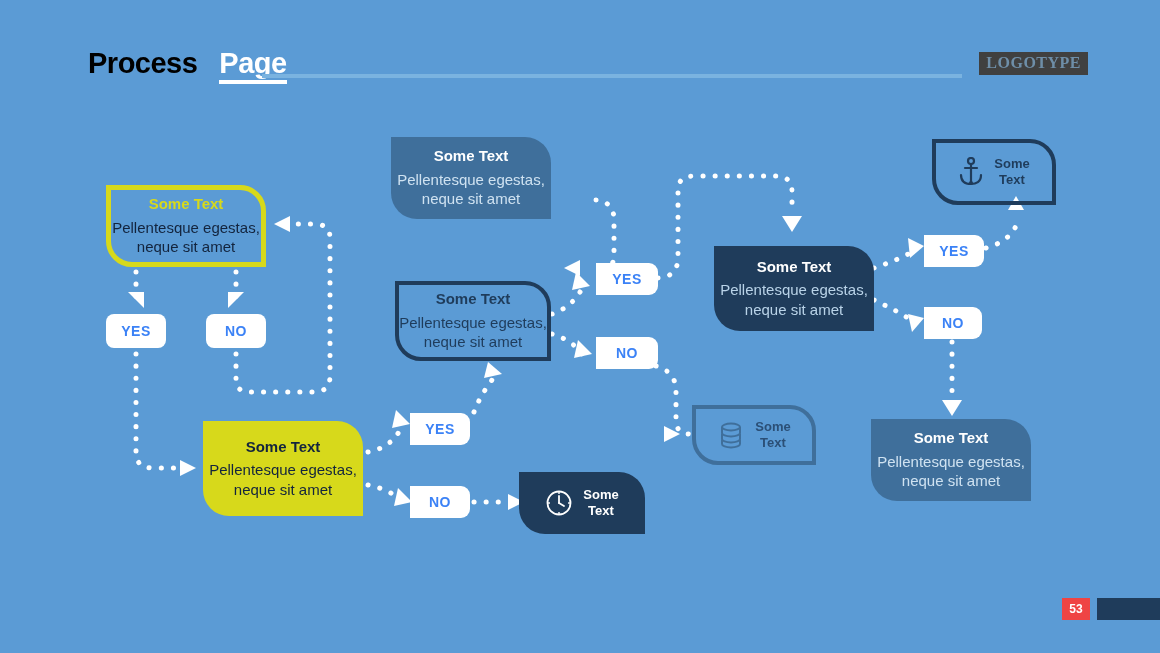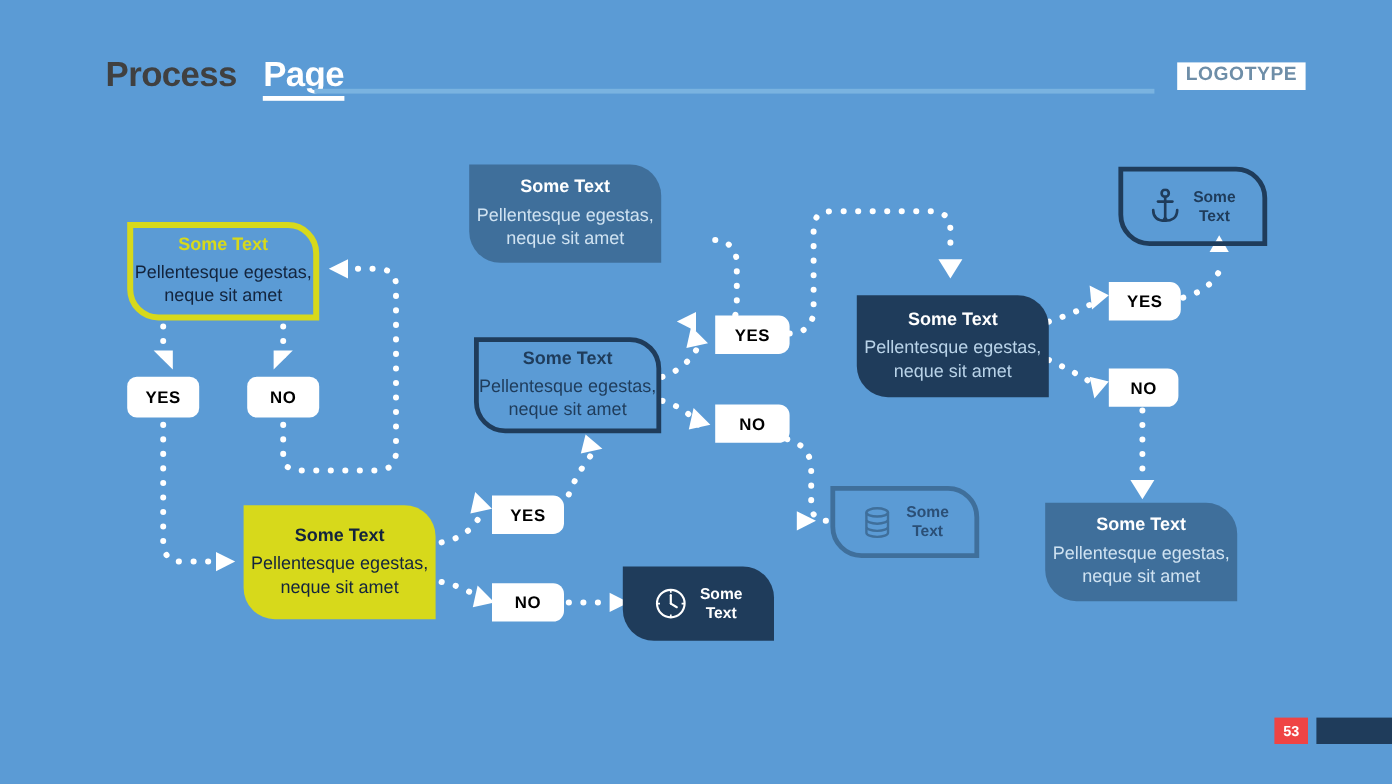--- a/index.html
+++ b/index.html
@@ -13,31 +13,31 @@
   }
   .slide{position:absolute;inset:0;width:1160px;height:653px;}
 
   
   .header{position:absolute;left:0;top:0;width:1160px;height:110px;}
   .title{
     position:absolute;left:88px;top:47px;
     font-size:29px;font-weight:bold;letter-spacing:-0.5px;
     white-space:nowrap;
   }
-  .title .w1{color:#404040;}
+  .title .w1{color:#000000;}
   .title .w2{color:#ffffff;border-bottom:4px solid #ffffff;padding-bottom:1px;margin-left:22px;}
   .headline{
     position:absolute;left:262px;top:74px;width:700px;height:4px;
     background:#7ab3e0;
   }
   .logotype{
     position:absolute;right:72px;top:52px;
-    background:#ffffff;color:#6e8ea8;
+    background:#404040;color:#6e8ea8;
     font-size:16px;font-weight:bold;letter-spacing:0.5px;
-    padding:3px 7px 4px 7px;line-height:1;
+    padding:3px 7px 4px 7px;line-height:1;font-family:Liberation Serif, serif;
   }
 
   
   .node{
     position:absolute;
     box-sizing:border-box;
     display:flex;flex-direction:column;
     align-items:center;justify-content:center;
     text-align:center;
   }
@@ -61,21 +61,21 @@
   .out-yellow .t2{color:#13243d;}
 
   
   .node.iconed{flex-direction:row;gap:10px;justify-content:center;}
   .node.iconed .lbl{font-size:13px;font-weight:bold;line-height:1.2;text-align:center;}
   .node.iconed .ico{flex:0 0 auto;display:flex;align-items:center;justify-content:center;}
 
   
   .chip{
     position:absolute;
-    background:#ffffff;color:#000000;
+    background:#ffffff;color:#3b82f6;
     font-size:14px;font-weight:bold;letter-spacing:0.5px;
     display:flex;align-items:center;justify-content:center;
     box-sizing:border-box;
   }
   .chip-r{border-radius:0 9px 9px 0;}   
   .chip-all{border-radius:8px;}
 
   
   .wires{position:absolute;left:0;top:0;width:1160px;height:653px;pointer-events:none;}
 

